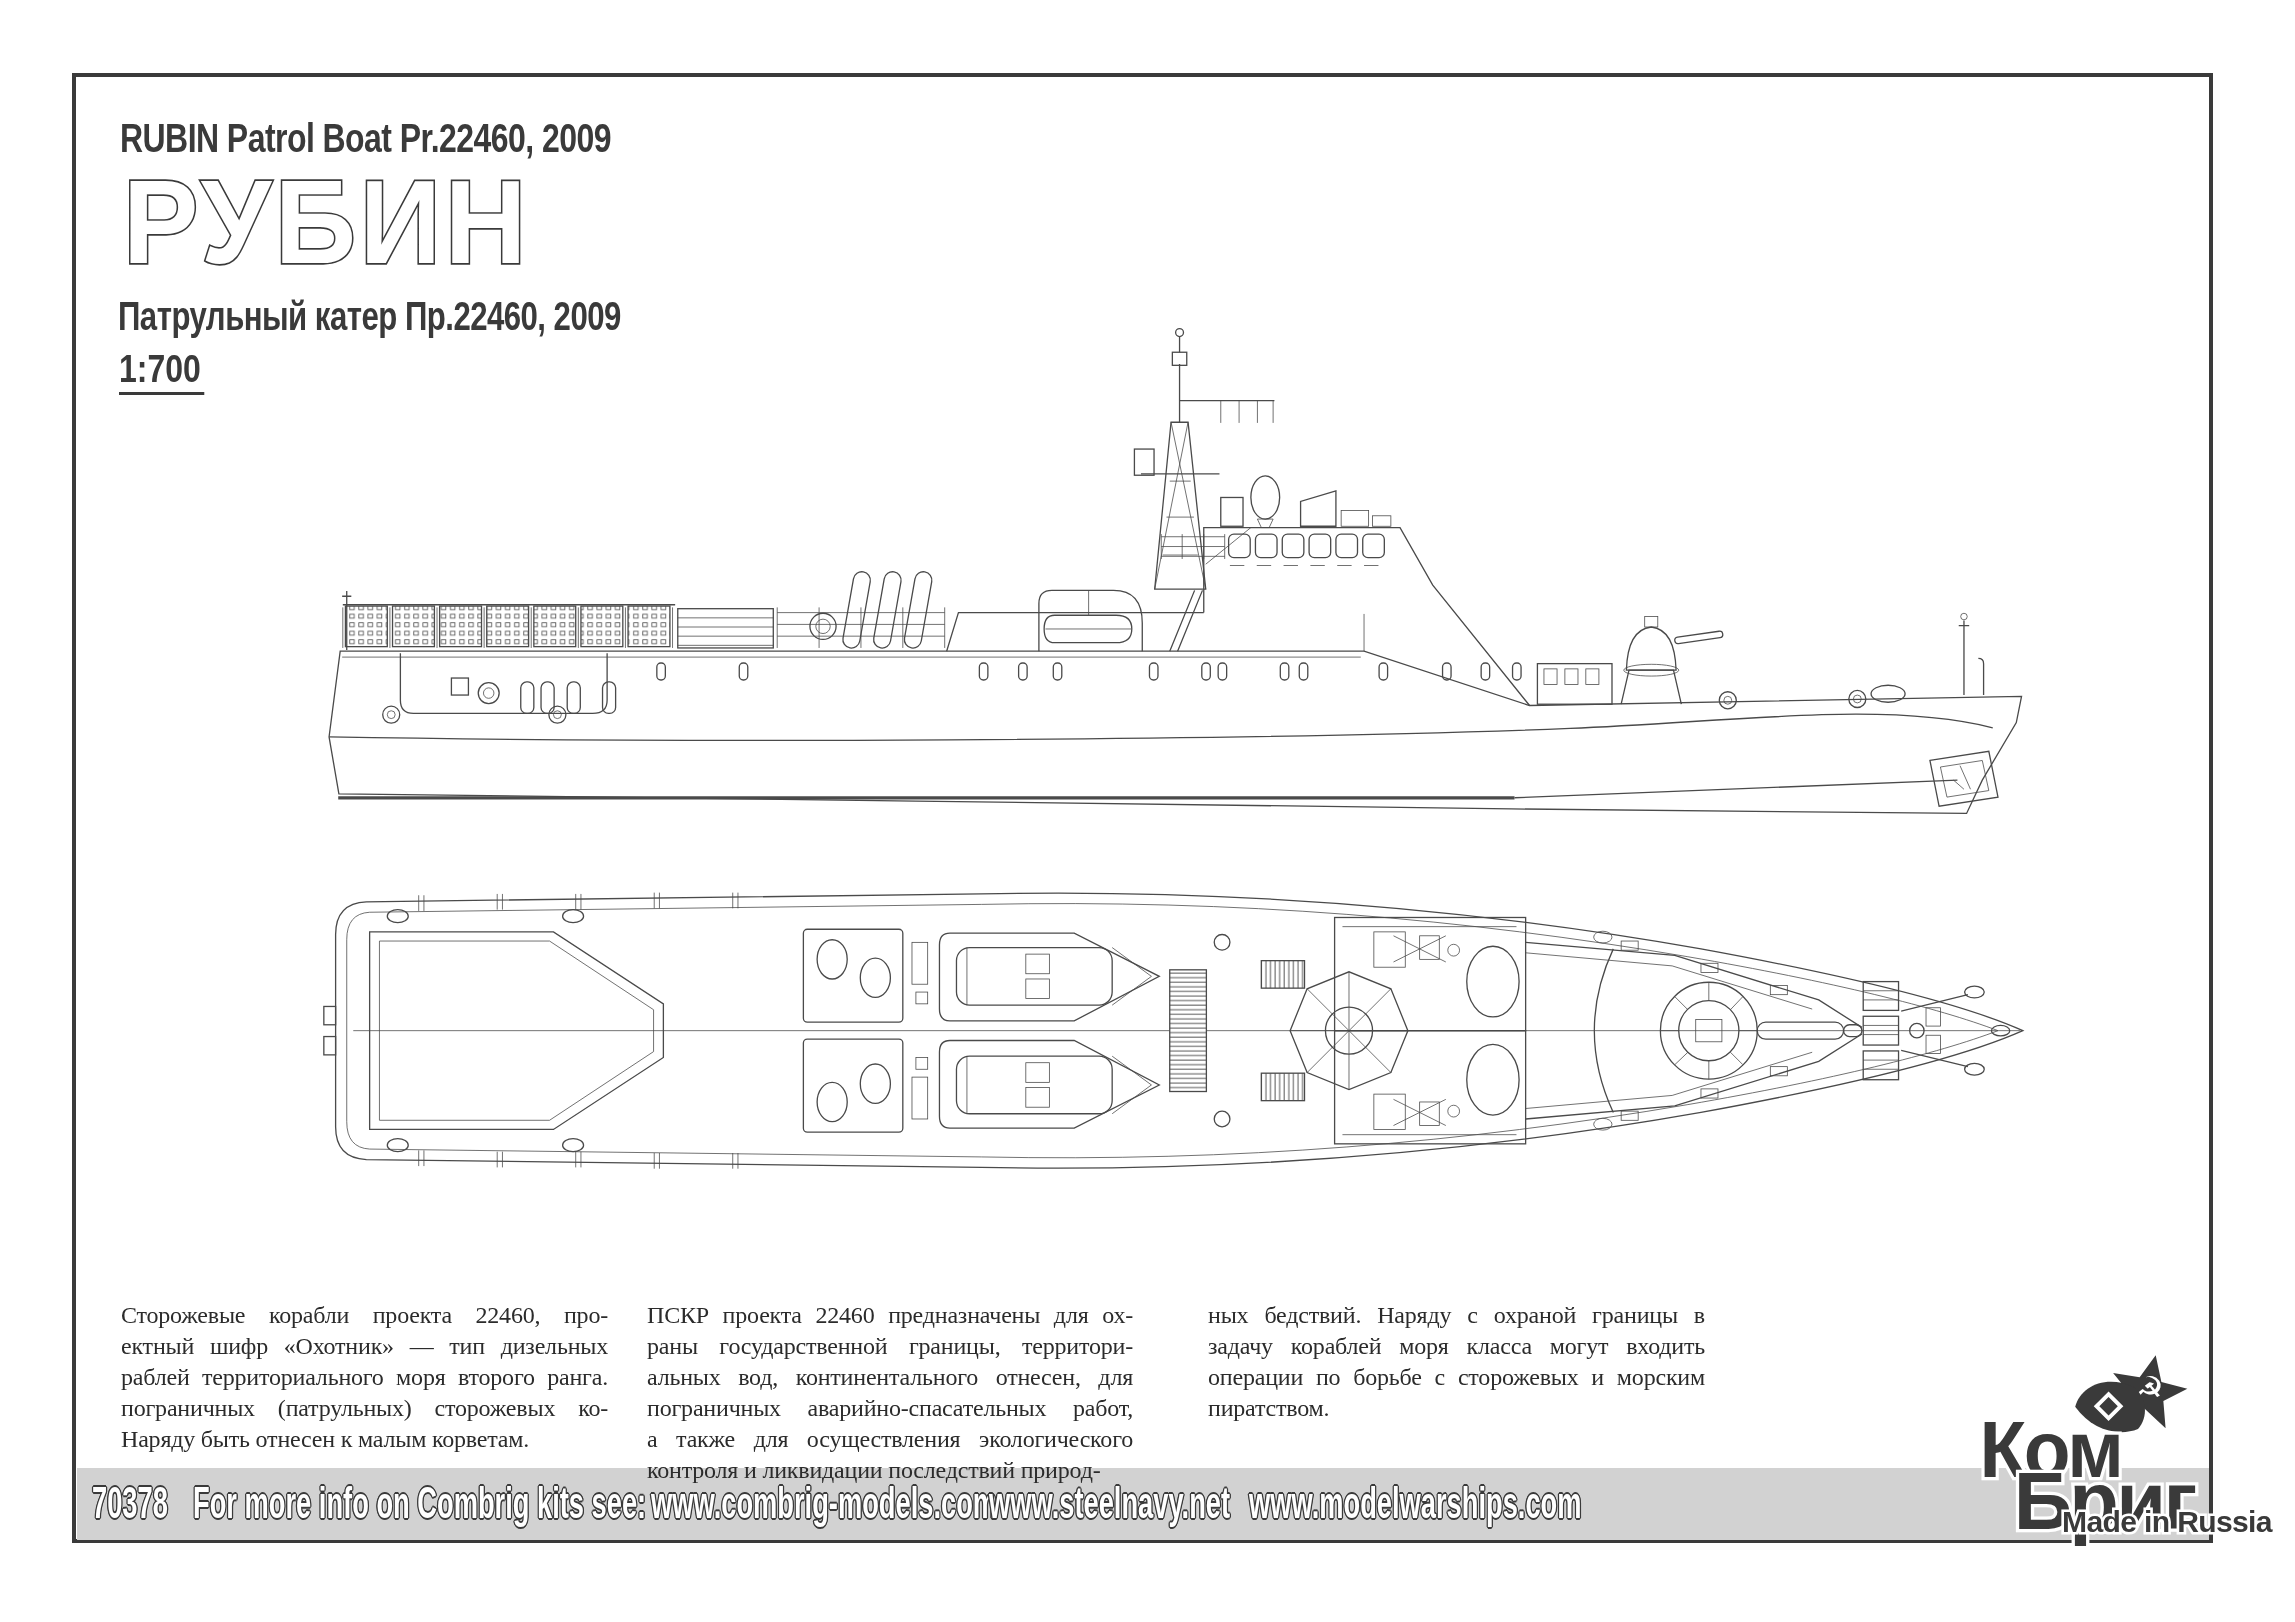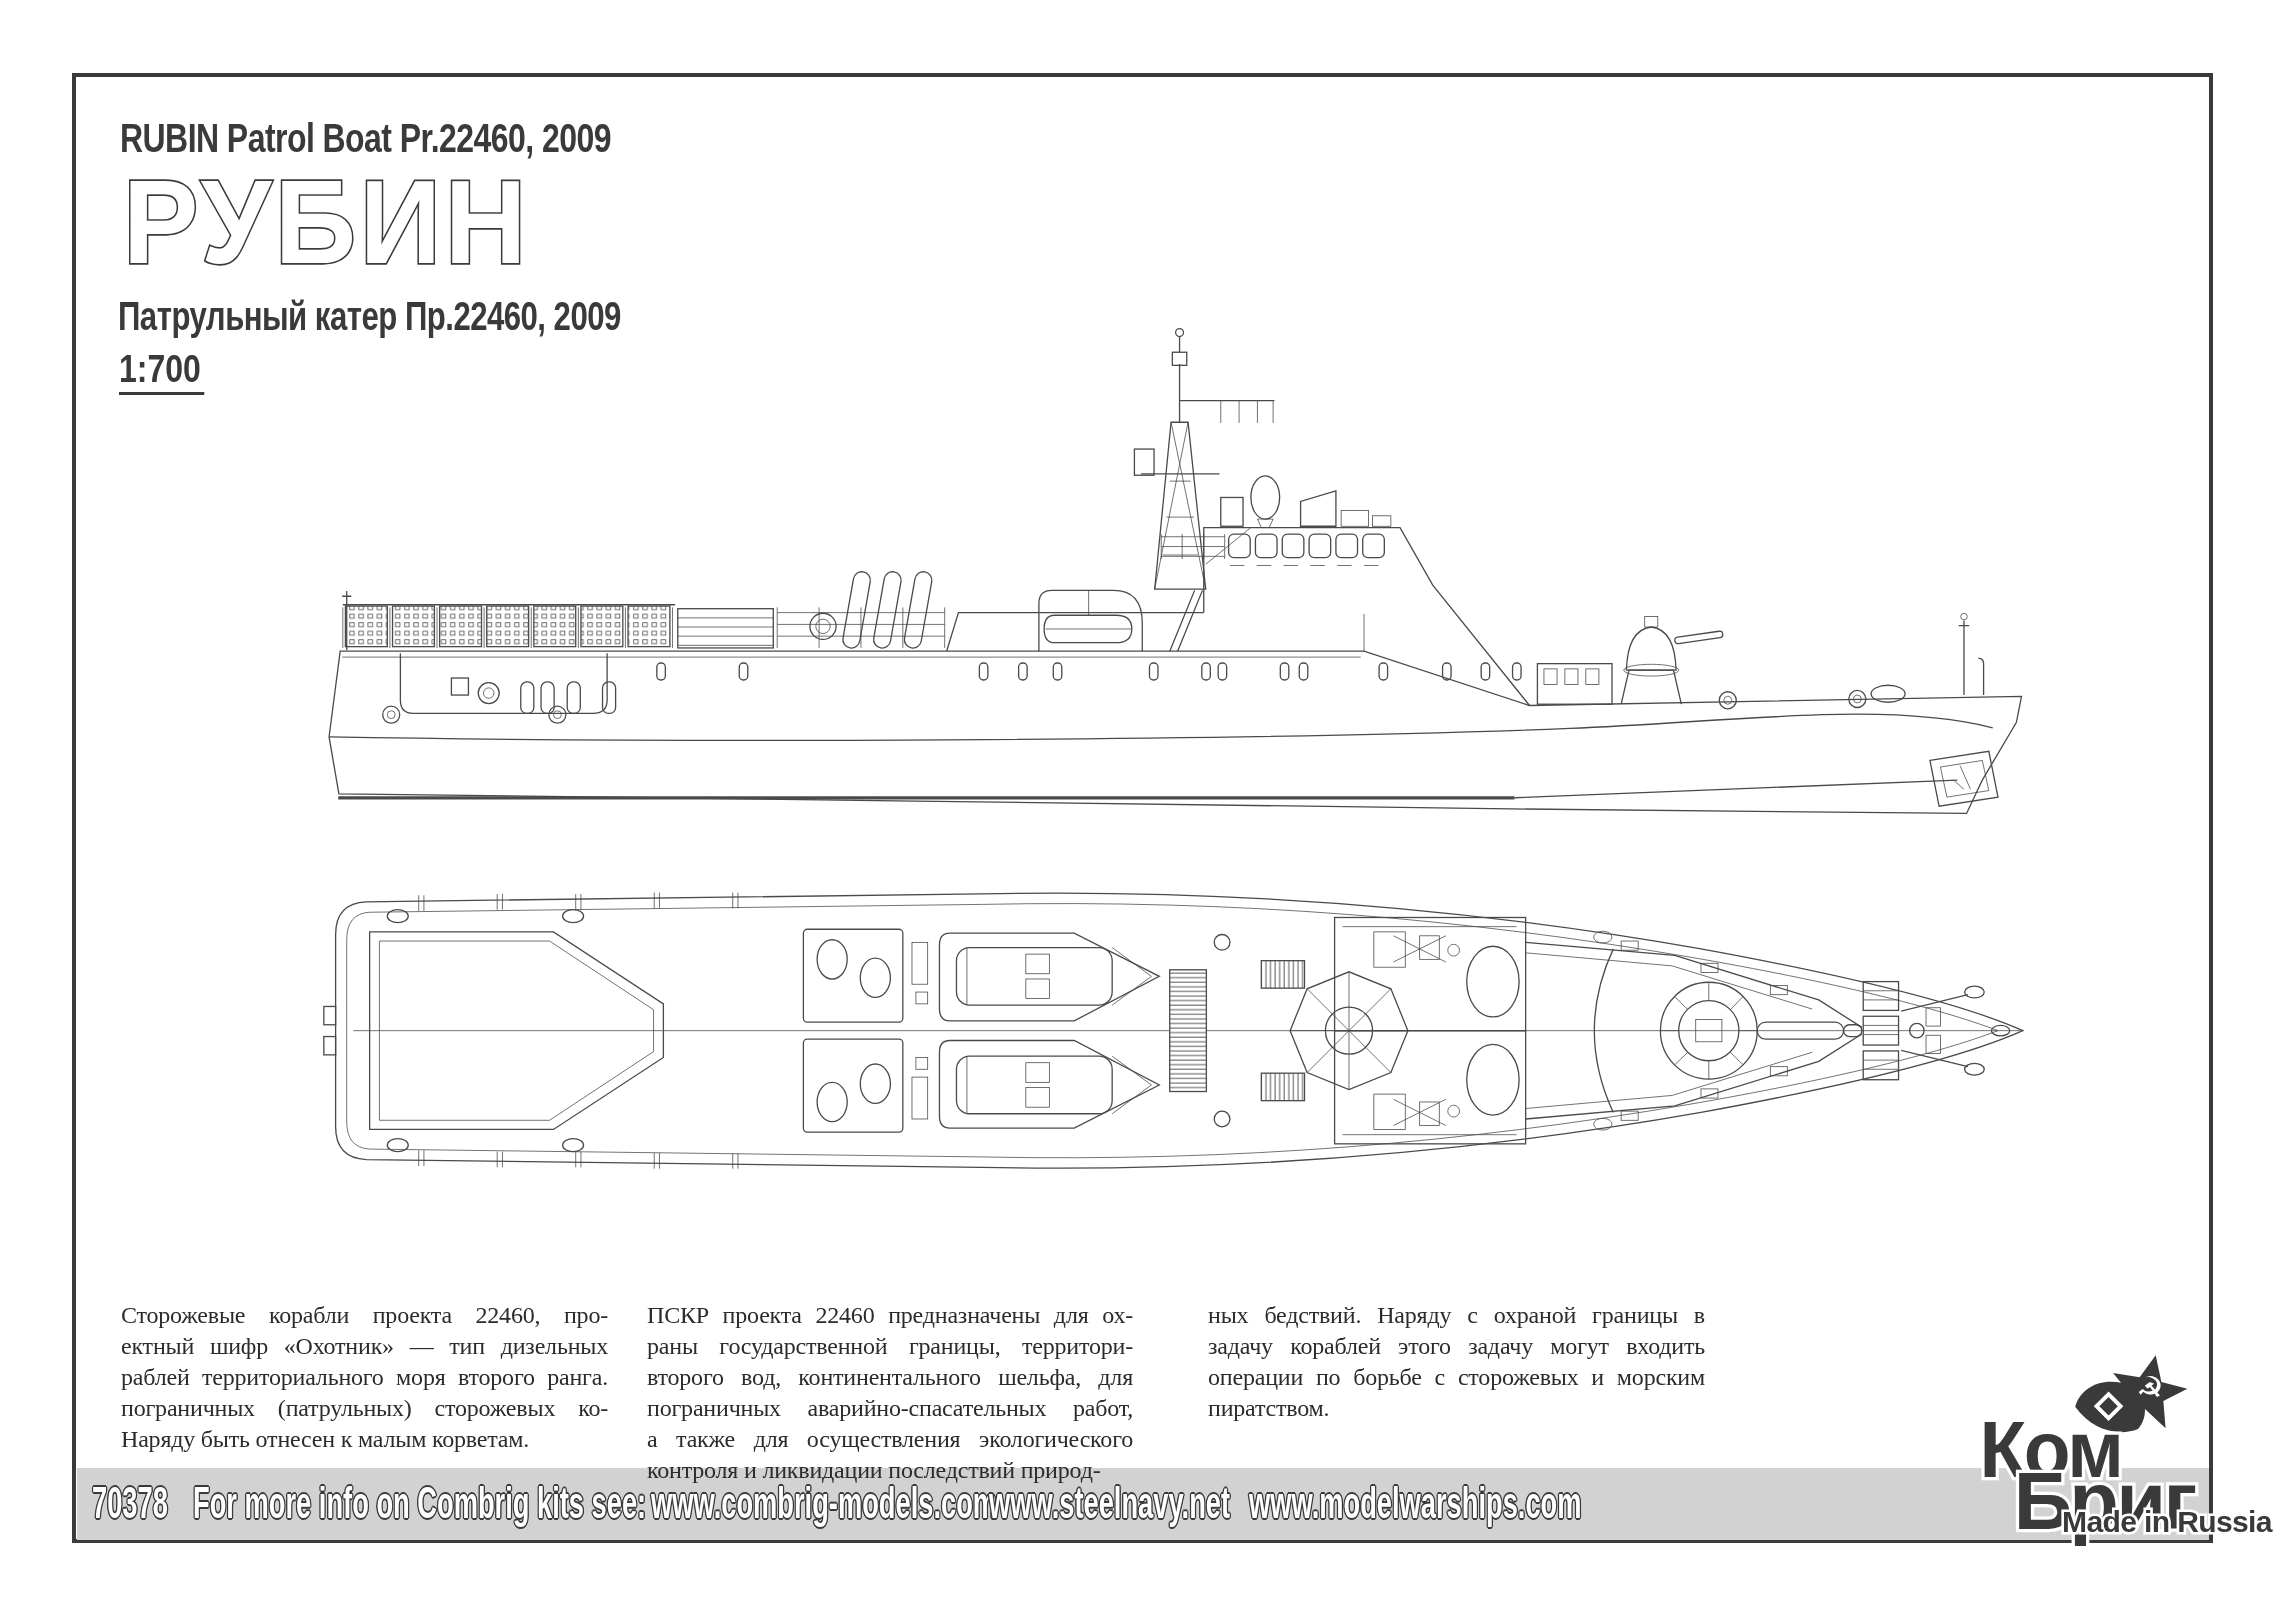--- a/index.html
+++ b/index.html
@@ -39,28 +39,28 @@
 <div class="col" id="col1">
   <div class="line">Сторожевые корабли проекта 22460, про-</div>
   <div class="line">ектный шифр «Охотник» — тип дизельных</div>
   <div class="line">раблей территориального моря второго ранга.</div>
   <div class="line">пограничных (патрульных) сторожевых ко-</div>
   <div class="line last">Наряду быть отнесен к малым корветам.</div>
 </div>
 <div class="col" id="col2">
   <div class="line">ПСКР проекта 22460 предназначены для ох-</div>
   <div class="line">раны государственной границы, территори-</div>
-  <div class="line">второго вод, континентального шельфа, для</div>
+  <div class="line">альных вод, континентального отнесен, для</div>
   <div class="line">пограничных аварийно-спасательных работ,</div>
   <div class="line">а также для осуществления экологического</div>
   <div class="line last">контроля и ликвидации последствий природ-</div>
 </div>
 <div class="col" id="col3">
   <div class="line">ных бедствий. Наряду с охраной границы в</div>
-  <div class="line">задачу кораблей этого задачу могут входить</div>
+  <div class="line">задачу кораблей моря класса могут входить</div>
   <div class="line">операции по борьбе с сторожевых и морским</div>
   <div class="line last">пиратством.</div>
 </div>
 
 <div class="footer-bar"></div>
 <span class="fspan" id="f-num">70378</span>
 <span class="fspan" id="f-promo">For more info on Combrig kits see:</span>
 <span class="fspan" id="f-url1">www.combrig-models.com</span>
 <span class="fspan" id="f-url2">www.steelnavy.net</span>
 <span class="fspan" id="f-url3">www.modelwarships.com</span>

